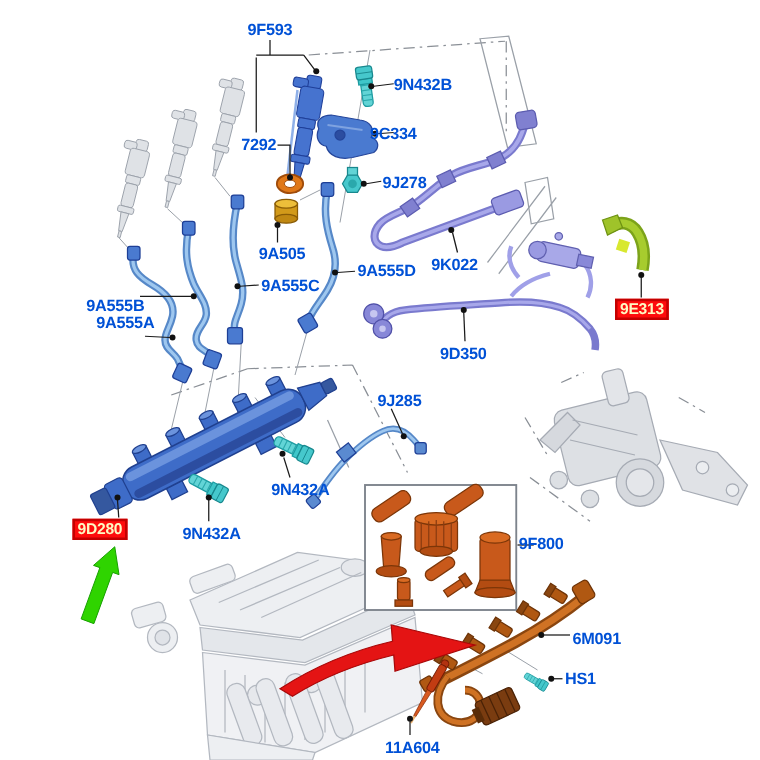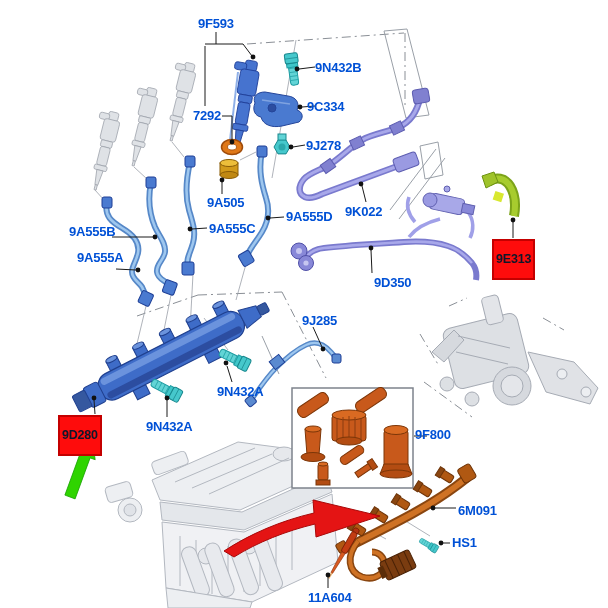--- a/index.html
+++ b/index.html
@@ -1,22 +1,22 @@
 <!DOCTYPE html>
 <html><head>
 <meta charset="utf-8">
 <style>
   html,body{margin:0;padding:0;background:#fff;}
   .stage{position:relative;width:608px;height:608px;background:#fff;overflow:hidden;
          font-family:"Liberation Sans",sans-serif;}
   .stage svg{position:absolute;left:0;top:0;}
   .plabel{position:absolute;font:700 13px "Liberation Sans",sans-serif;color:#0051d6;
           white-space:nowrap;letter-spacing:-0.2px;cursor:pointer;}
-  .plabel.hl{background:#fe0c0c;border:2px solid #c40000;color:#0f172a;
-             padding:12px 2px;font-size:12.5px;line-height:13px;}
+  .plabel.hl{background:#fe0c0c;border:2px solid #c40000;color:#fef9c3;
+             padding:0 2px;font-size:12.5px;line-height:13px;}
 </style>
 </head>
 <body>
 
 <div class="stage">
 <svg width="608" height="608" viewBox="0 0 608 608">
   <defs>
     <g id="injshape">
       <rect x="-7" y="-54" width="14" height="12" rx="3"></rect>
       <rect x="-19" y="-50" width="14" height="9" rx="3"></rect>
@@ -360,29 +360,29 @@
     <circle cx="167" cy="398" r="2.4"></circle>
         <circle cx="433" cy="508" r="2.4"></circle>
     <circle cx="441" cy="543" r="2.4"></circle>
         <circle cx="328" cy="575" r="2.4"></circle>
   </g>
 </svg>
 
   <div class="plabel" style="left:198px;top:16px">9F593</div>
   <div class="plabel" style="left:193px;top:108px">7292</div>
   <div class="plabel" style="left:315px;top:60px">9N432B</div>
-  <div class="plabel" style="left:307px;top:99px">9C334</div>
+  <div class="plabel" style="left:296px;top:99px">9C334</div>
   <div class="plabel" style="left:306px;top:138px">9J278</div>
   <div class="plabel" style="left:207px;top:195px">9A505</div>
-  <div class="plabel" style="left:69px;top:224px">9A555B</div>
+  <div class="plabel" style="left:69px;top:237px">9A555B</div>
   <div class="plabel" style="left:77px;top:250px">9A555A</div>
   <div class="plabel" style="left:209px;top:221px">9A555C</div>
   <div class="plabel" style="left:286px;top:209px">9A555D</div>
   <div class="plabel" style="left:345px;top:204px">9K022</div>
-  <div class="plabel" style="left:374px;top:275px">9D350</div>
+  <div class="plabel" style="left:352px;top:275px">9D350</div>
   <div class="plabel" style="left:302px;top:313px">9J285</div>
   <div class="plabel hl" style="left:492px;top:239px">9E313</div>
   <div class="plabel" style="left:217px;top:384px">9N432A</div>
   <div class="plabel hl" style="left:58px;top:415px">9D280</div>
   <div class="plabel" style="left:146px;top:419px">9N432A</div>
   <div class="plabel" style="left:415px;top:427px">9F800</div>
   <div class="plabel" style="left:458px;top:503px">6M091</div>
   <div class="plabel" style="left:452px;top:535px">HS1</div>
   <div class="plabel" style="left:308px;top:590px">11A604</div>
 </div>

